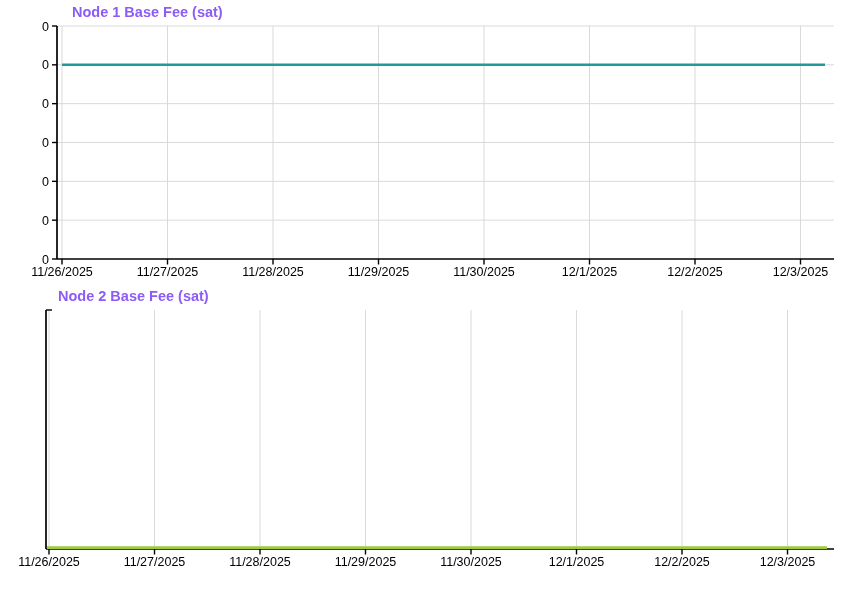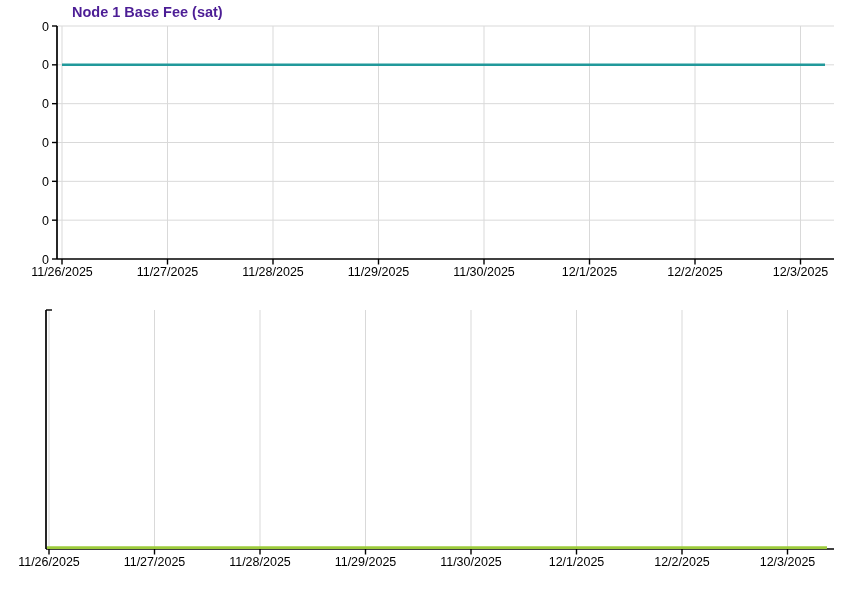--- a/index.html
+++ b/index.html
@@ -10,21 +10,21 @@
     background: #ffffff;
     overflow: hidden;
     font-family: "Liberation Sans", sans-serif;
   }
   svg.plot { position: absolute; left: 0; top: 0; }
   .chart-title {
     position: absolute;
     margin: 0;
     font-size: 14.5px;
     font-weight: bold;
-    color: #4c1d95;
+    color: #8b5cf6;
     white-space: nowrap;
     font-family: "Liberation Sans", sans-serif;
   }
   #title-0 { left: 72px; top: 4px; }
   #title-1 { left: 58px; top: 288px; }
   text.ticklbl {
     font-family: "Liberation Sans", sans-serif;
   }
 </style>
 </head>
@@ -106,13 +106,14 @@
         <line x1="787.5" y1="310" x2="787.5" y2="549" stroke="#D9D9D9" stroke-width="1"></line>
         <line x1="787.5" y1="549" x2="787.5" y2="554.5" stroke="#000000" stroke-width="1.4"></line>
         <text x="787.5" y="565.5" text-anchor="middle" font-size="12.5" fill="#000000" class="ticklbl">12/3/2025</text>
         <line x1="46" y1="310" x2="52" y2="310" stroke="#000000" stroke-width="1.4"></line>
         <line x1="46" y1="310" x2="46" y2="549" stroke="#000000" stroke-width="1.7"></line>
         <line x1="46" y1="549" x2="834" y2="549" stroke="#000000" stroke-width="1.7"></line>
         <line x1="47" y1="547.6" x2="827" y2="547.6" stroke="#9DCB3B" stroke-width="2.6" stroke-linecap="butt"></line>
       </g>
     </svg>
   <h2 class="chart-title" id="title-0">Node 1 Base Fee (sat)</h2>
+  <h2 class="chart-title" id="title-1">Node 2 Base Fee (sat)</h2>
 </div>
 
 </body></html>

